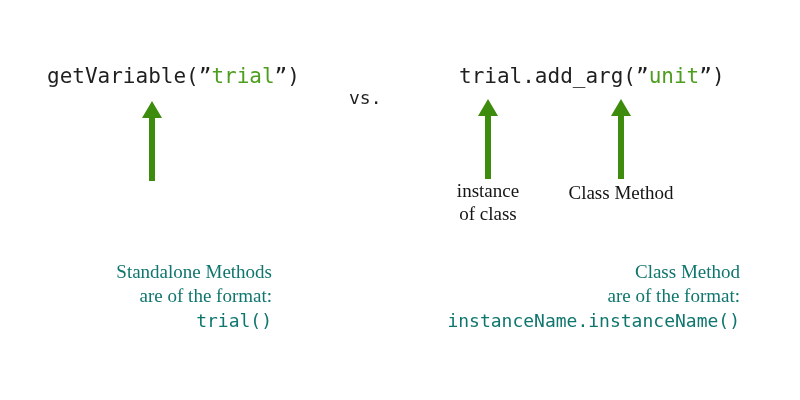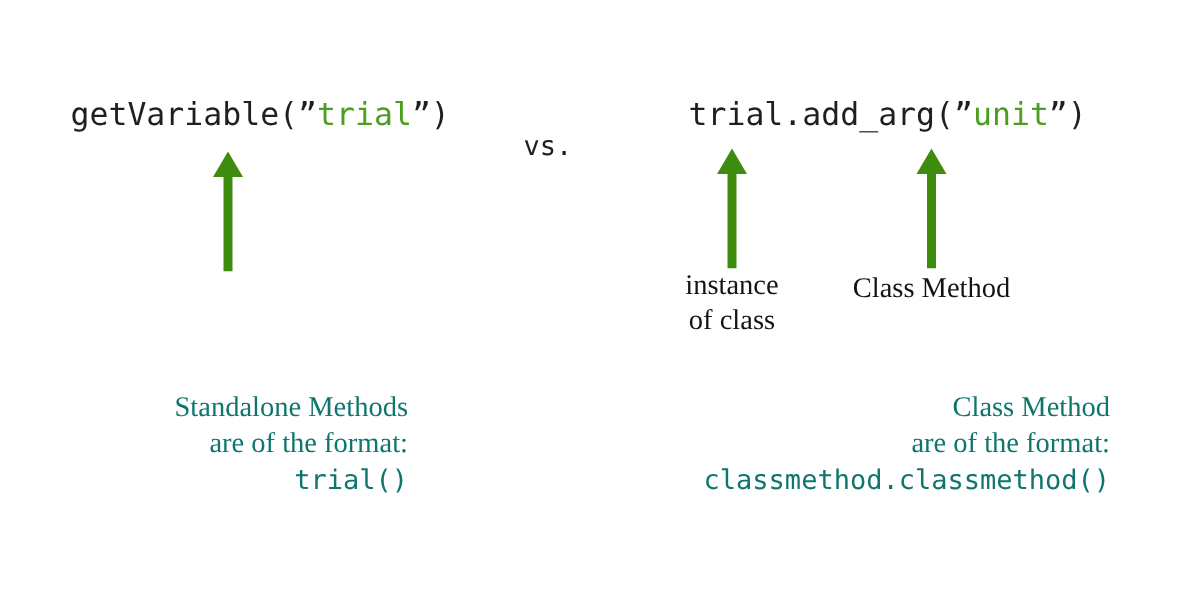--- a/index.html
+++ b/index.html
@@ -98,16 +98,16 @@
 
   <div class="abs block" style="left:32px; top:260px; width:240px;">
     <div>Standalone Methods</div>
     <div>are of the format:</div>
     <div class="mono">trial()</div>
   </div>
 
   <div class="abs block" style="left:440px; top:260px; width:300px;">
     <div>Class Method</div>
     <div>are of the format:</div>
-    <div class="mono">classmethod.classmethod()</div>
+    <div class="mono">instanceName.instanceName()</div>
   </div>
 
 </div>
 
 </body></html>

